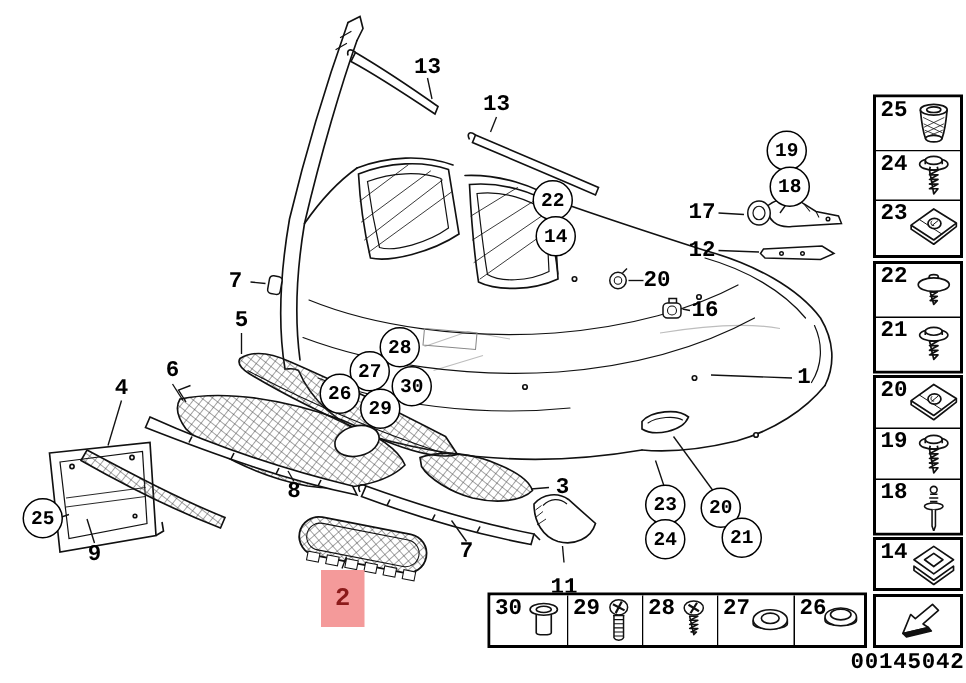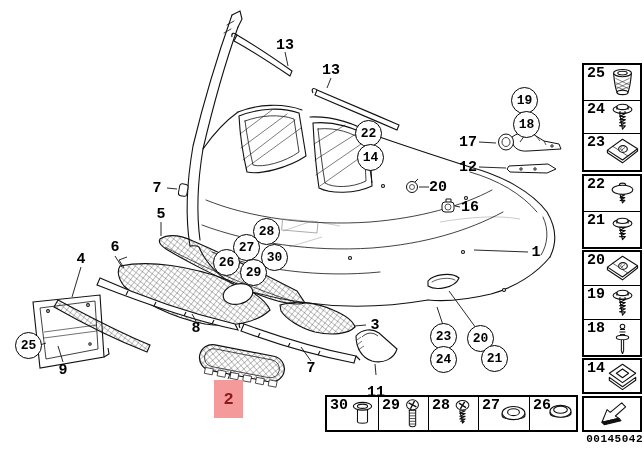--- a/index.html
+++ b/index.html
@@ -15,21 +15,21 @@
   .fbox{position:relative;border-bottom:1.6px solid #000;box-sizing:border-box;background:#fff;}
   .fgroup .fbox:last-child{border-bottom:none;}
   .fnum{position:absolute;left:3px;top:1px;font-weight:bold;font-size:15px;line-height:1.1;}
   .fico{position:absolute;right:1px;top:50%;transform:translateY(-50%);width:33px;height:32px;}
   .frow{position:absolute;left:325px;top:395px;width:253px;height:37px;border:2px solid #000;display:flex;box-sizing:border-box;background:#fff;}
   .frow .fbox{border-bottom:none;border-right:1.6px solid #000;height:100%;}
   .frow .fbox:last-child{border-right:none;}
   .frow .fico{right:0;width:31px;height:31px;}
   .arrowbox{position:absolute;left:582px;top:396px;width:60px;height:36px;border:2px solid #000;box-sizing:border-box;background:#fff;}
   .arrowbox .fico{right:3px;width:48px;height:30px;}
-  .idcode{position:absolute;right:1px;top:433px;font-weight:bold;font-size:11px;letter-spacing:.5px;}
+  .idcode{position:absolute;right:1px;top:433px;font-weight:bold;font-size:15px;letter-spacing:.5px;}
 </style>
 </head>
 <body>
 
 <div class="canvas" style="color: rgb(0, 0, 0);">
 
   <svg width="0" height="0" style="position:absolute">
     <defs>
       <g id="sym-screw" fill="#fff" stroke="#111" stroke-width="1.2" stroke-linejoin="round">
         <ellipse cx="17" cy="9" rx="10" ry="4.2"></ellipse>

